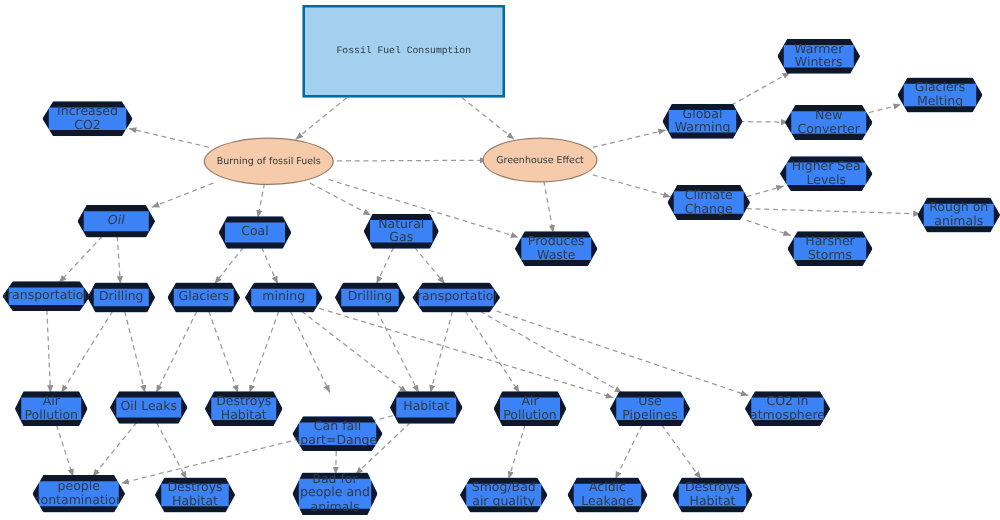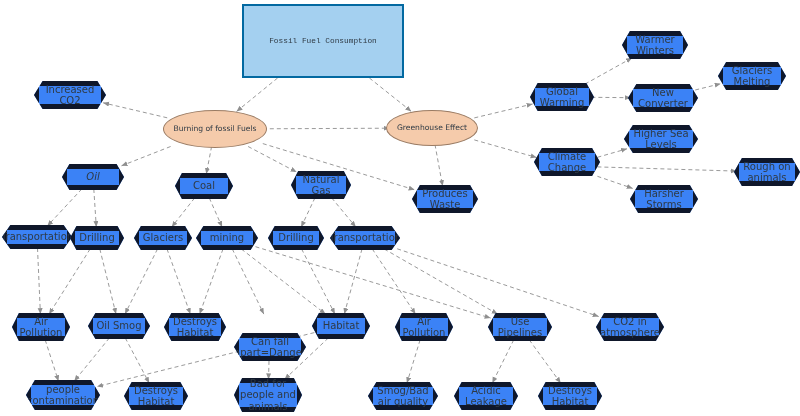--- a/index.html
+++ b/index.html
@@ -142,21 +142,21 @@
       <div class="node node-hex" style="left: 291px; top: 171px; width: 60px; height: 28px;"><span>Natural
 Gas</span></div>
       <div class="node node-hex" style="left: 2px; top: 225px; width: 70px; height: 24px;"><span>Transportation</span></div>
       <div class="node node-hex" style="left: 70px; top: 226px; width: 54px; height: 24px;"><span>Drilling</span></div>
       <div class="node node-hex" style="left: 134px; top: 226px; width: 58px; height: 24px;"><span>Glaciers</span></div>
       <div class="node node-hex" style="left: 196px; top: 226px; width: 62px; height: 24px;"><span>mining</span></div>
       <div class="node node-hex" style="left: 268px; top: 226px; width: 56px; height: 24px;"><span>Drilling</span></div>
       <div class="node node-hex" style="left: 330px; top: 226px; width: 70px; height: 24px;"><span>Transportation</span></div>
       <div class="node node-hex" style="left: 12px; top: 313px; width: 58px; height: 28px;"><span>Air
 Pollution</span></div>
-      <div class="node node-hex" style="left: 88px; top: 313px; width: 62px; height: 26px;"><span>Oil Smog</span></div>
+      <div class="node node-hex" style="left: 88px; top: 313px; width: 62px; height: 26px;"><span>Oil Leaks</span></div>
       <div class="node node-hex" style="left: 164px; top: 313px; width: 62px; height: 28px;"><span>Destroys
 Habitat</span></div>
       <div class="node node-hex" style="left: 234px; top: 313px; width: 72px; height: 28px; margin-top: 20px;"><span>Can fall
 apart=Danger</span></div>
       <div class="node node-hex" style="left: 312px; top: 313px; width: 58px; height: 26px;"><span>Habitat</span></div>
       <div class="node node-hex" style="left: 395px; top: 313px; width: 58px; height: 28px;"><span>Air
 Pollution</span></div>
       <div class="node node-hex" style="left: 488px; top: 313px; width: 64px; height: 28px;"><span>Use
 Pipelines</span></div>
       <div class="node node-hex" style="left: 596px; top: 313px; width: 68px; height: 28px;"><span>CO2 in

